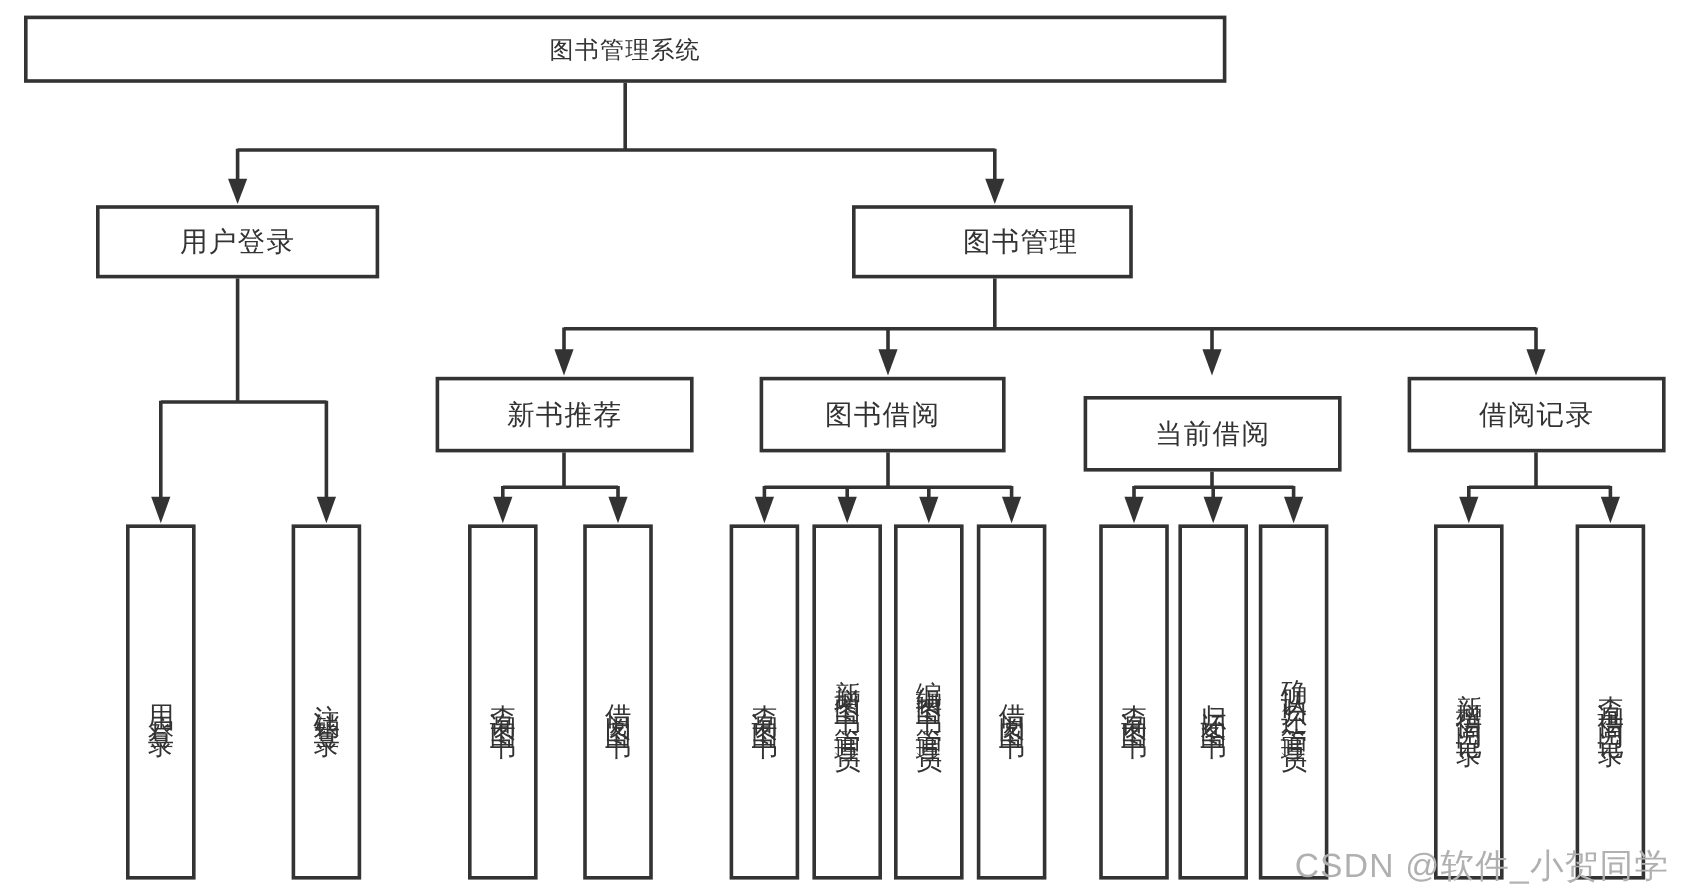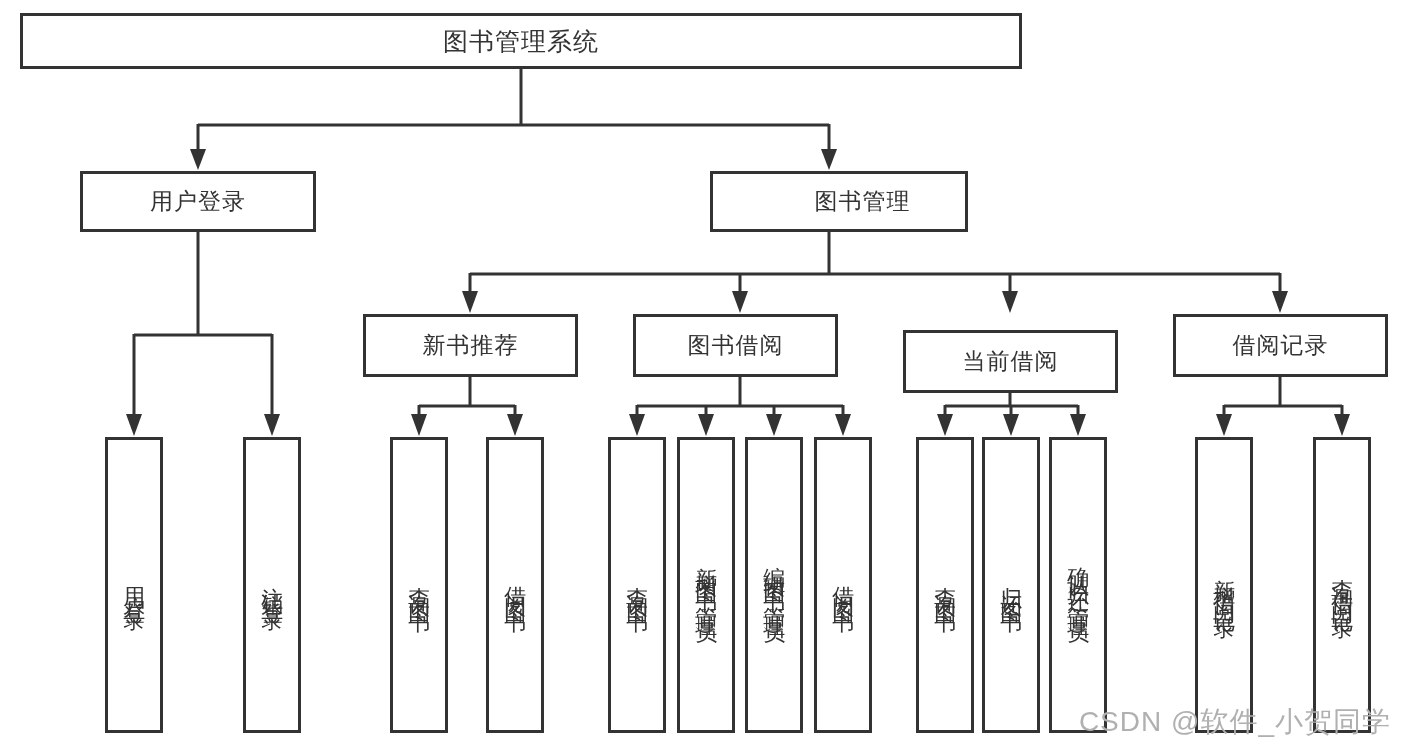--- a/index.html
+++ b/index.html
@@ -15,21 +15,21 @@
   .box {
     position:absolute;
     background:#ffffff;
     border:3px solid #333333;
     box-sizing:border-box;
     display:flex;
     align-items:center;
     justify-content:center;
     z-index:2;
   }
-  .root-label { font-size:25px; letter-spacing:1px;font-family:Liberation Serif, serif; }
+  .root-label { font-size:20px; letter-spacing:1px;font-family:Liberation Serif, serif; }
   .h-label   { font-size:23px; letter-spacing:1px; }
   .leaf .v-label {
     writing-mode:vertical-lr;
     text-orientation:mixed;
     font-size:22px;
     line-height:1.2;
     letter-spacing:8px;
     white-space:nowrap;
   }
   .watermark {
@@ -94,21 +94,21 @@
     </g>
   </svg>
 
   <div class="box" style="left:20px; top:13px; width:1002px; height:56px;">
     <span class="root-label">图书管理系统</span>
   </div>
 
   <div class="box" style="left:80px; top:171px; width:236px; height:61px;">
     <span class="h-label">用户登录</span>
   </div>
-  <div class="box" style="left:710px; top:171px; width:258px; height:61px;padding-left:47px;">
+  <div class="box" style="left:710px; top:171px; width:234px; height:61px;padding-left:47px;">
     <span class="h-label">图书管理</span>
   </div>
 
   <div class="box" style="left:363px; top:314px; width:215px; height:63px;">
     <span class="h-label">新书推荐</span>
   </div>
   <div class="box" style="left:633px; top:314px; width:205px; height:63px;">
     <span class="h-label">图书借阅</span>
   </div>
   <div class="box" style="left:903px; top:314px; width:215px; height:63px;margin-top:16px;">

